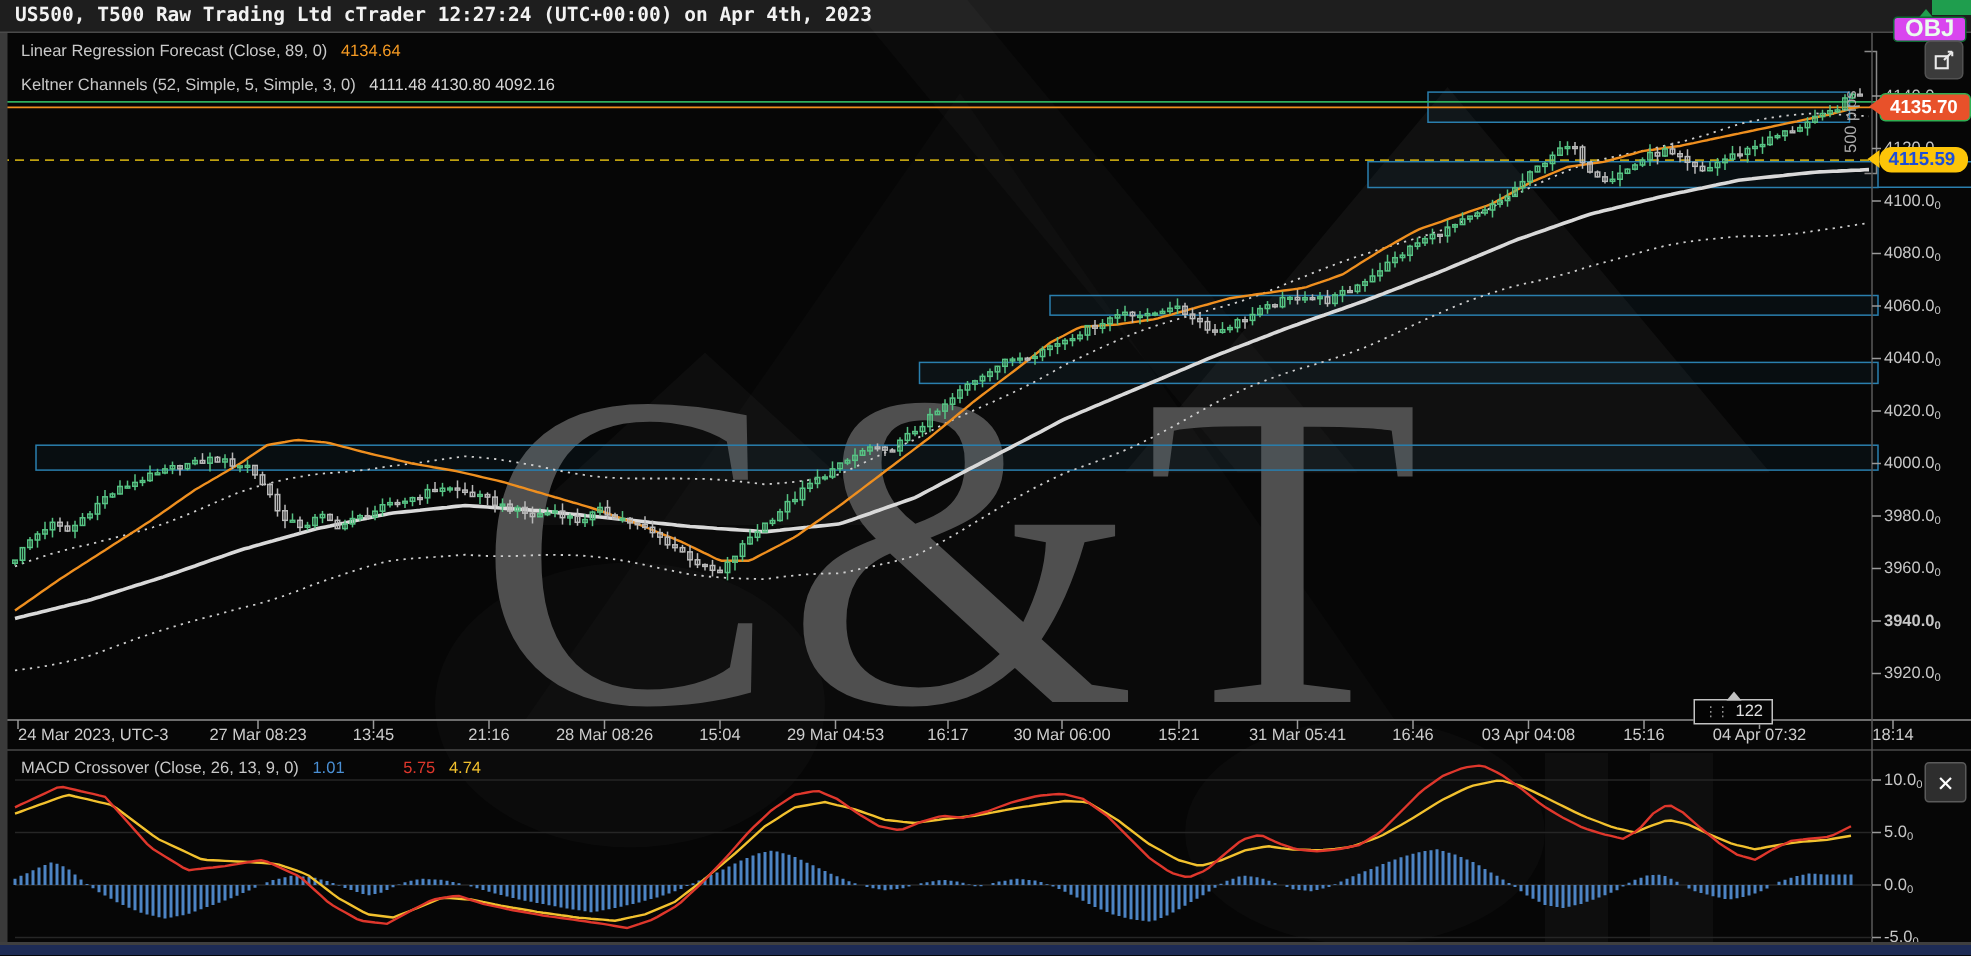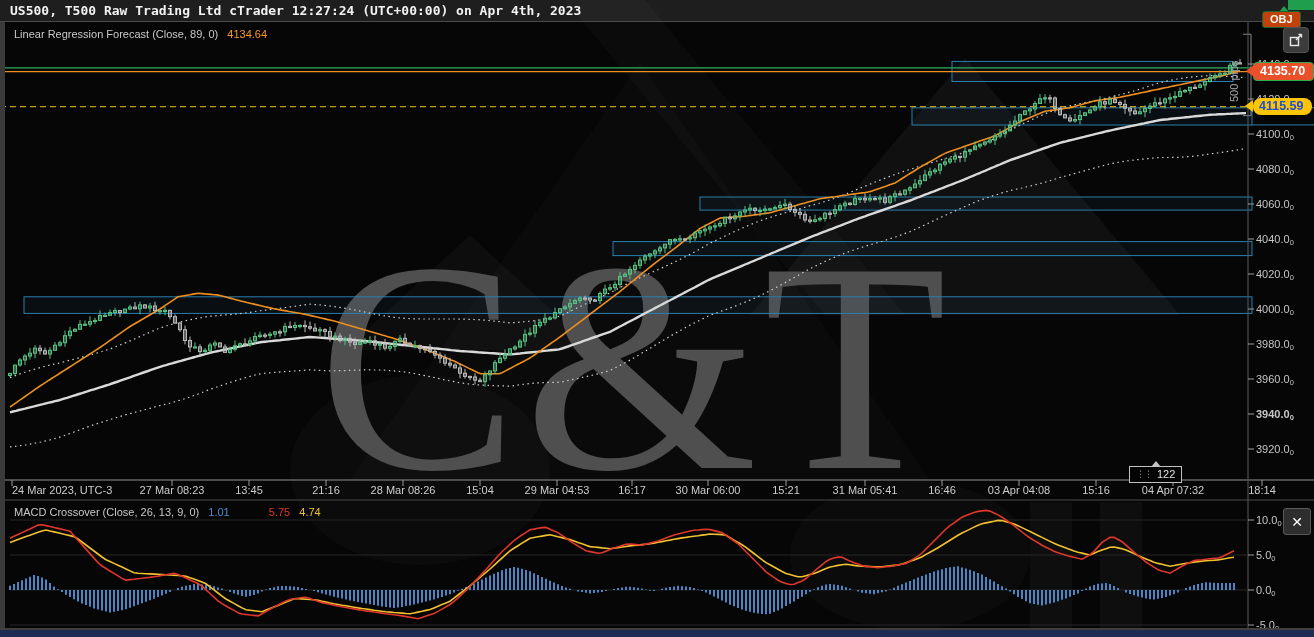--- a/index.html
+++ b/index.html
@@ -28,22 +28,22 @@
   
   .price-tag{position:absolute;left:1253px;z-index:4;height:17px;line-height:17px;font-size:12.5px;
     font-weight:bold;padding:0 8px 0 6px;border-radius:4px;white-space:nowrap;}
   .price-tag .tip{position:absolute;left:-8px;top:50%;margin-top:-6px;width:0;height:0;
     border-top:6px solid transparent;border-bottom:6px solid transparent;}
   #tag-sell{background:#e8512a;color:#fff;border:1.5px solid #2fae52;}
   #tag-sell .tip{border-right:8px solid #e8512a;}
   #tag-target{background:#fdc508;color:#1d4ed8;border-radius:8px;}
   #tag-target .tip{border-right:8px solid #fdc508;}
   
-  #obj-badge{position:absolute;left:1262px;top:11px;z-index:4;background:#c2410c;border:1px solid #0d6b31;
-    color:#eafbee;font-size:11px;font-weight:bold;padding:0 7px;height:15px;line-height:15px;border-radius:3px;}
+  #obj-badge{position:absolute;left:1262px;top:11px;z-index:4;background:#d946ef;border:1px solid #0d6b31;
+    color:#eafbee;font-size:16px;font-weight:bold;padding:0 7px;height:15px;line-height:15px;border-radius:3px;}
   #obj-pointer{position:absolute;left:1279px;top:6px;z-index:4;width:0;height:0;
     border-left:5px solid transparent;border-right:5px solid transparent;border-bottom:6px solid #1f9e4e;}
   #snap-btn{position:absolute;left:1283px;top:27px;z-index:5;width:26px;height:26px;background:#3b3b3b;
     border:1px solid #525252;border-radius:4px;display:flex;align-items:center;justify-content:center;box-sizing:border-box;}
   
   #bar-count{position:absolute;left:1129px;top:466px;z-index:4;background:#040404;border:1px solid #c2c2c2;
     color:#e0e0e0;font-size:11px;height:15px;line-height:15px;padding:0 6px;display:flex;gap:5px;align-items:center;}
   #bar-count .ptr{position:absolute;left:50%;top:-6px;margin-left:-5px;width:0;height:0;
     border-left:5px solid transparent;border-right:5px solid transparent;border-bottom:6px solid #c2c2c2;}
   #bar-count .dots{color:#9a9a9a;font-size:9px;letter-spacing:-1px;}
@@ -931,20 +931,24 @@
       <line x1="1019" y1="480" x2="1019" y2="486" stroke="#9a9a9a" stroke-width="1"></line>
       <line x1="1096" y1="480" x2="1096" y2="486" stroke="#9a9a9a" stroke-width="1"></line>
       <line x1="1173" y1="480" x2="1173" y2="486" stroke="#9a9a9a" stroke-width="1"></line>
       <line x1="1262" y1="480" x2="1262" y2="486" stroke="#9a9a9a" stroke-width="1"></line>
     </svg>
 
   <div class="ind-row" style="left:14px;top:28px;">
     <span>Linear Regression Forecast (Close, 89, 0)</span>
     <span class="ind-val" style="color:#f59a23;">4134.64</span>
   </div>
+  <div class="ind-row" style="left:14px;top:51px;">
+    <span>Keltner Channels (52, Simple, 5, Simple, 3, 0)</span>
+    <span class="ind-val" style="color:#d6d6d6;">4111.48 4130.80 4092.16</span>
+  </div>
 
   <div class="ind-row" style="left:14px;top:506px;">
     <span>MACD Crossover (Close, 26, 13, 9, 0)</span>
     <span class="ind-val" style="color:#4a8fd4;">1.01</span>
     <span class="ind-val" style="color:#df372c;margin-left:36px;">5.75</span>
     <span class="ind-val" style="color:#f2c12e;">4.74</span>
   </div>
 
   <div id="price-axis">
       <div class="axis-label" style="top: 58px;"><span>4140.0</span><span class="sub">0</span></div>

